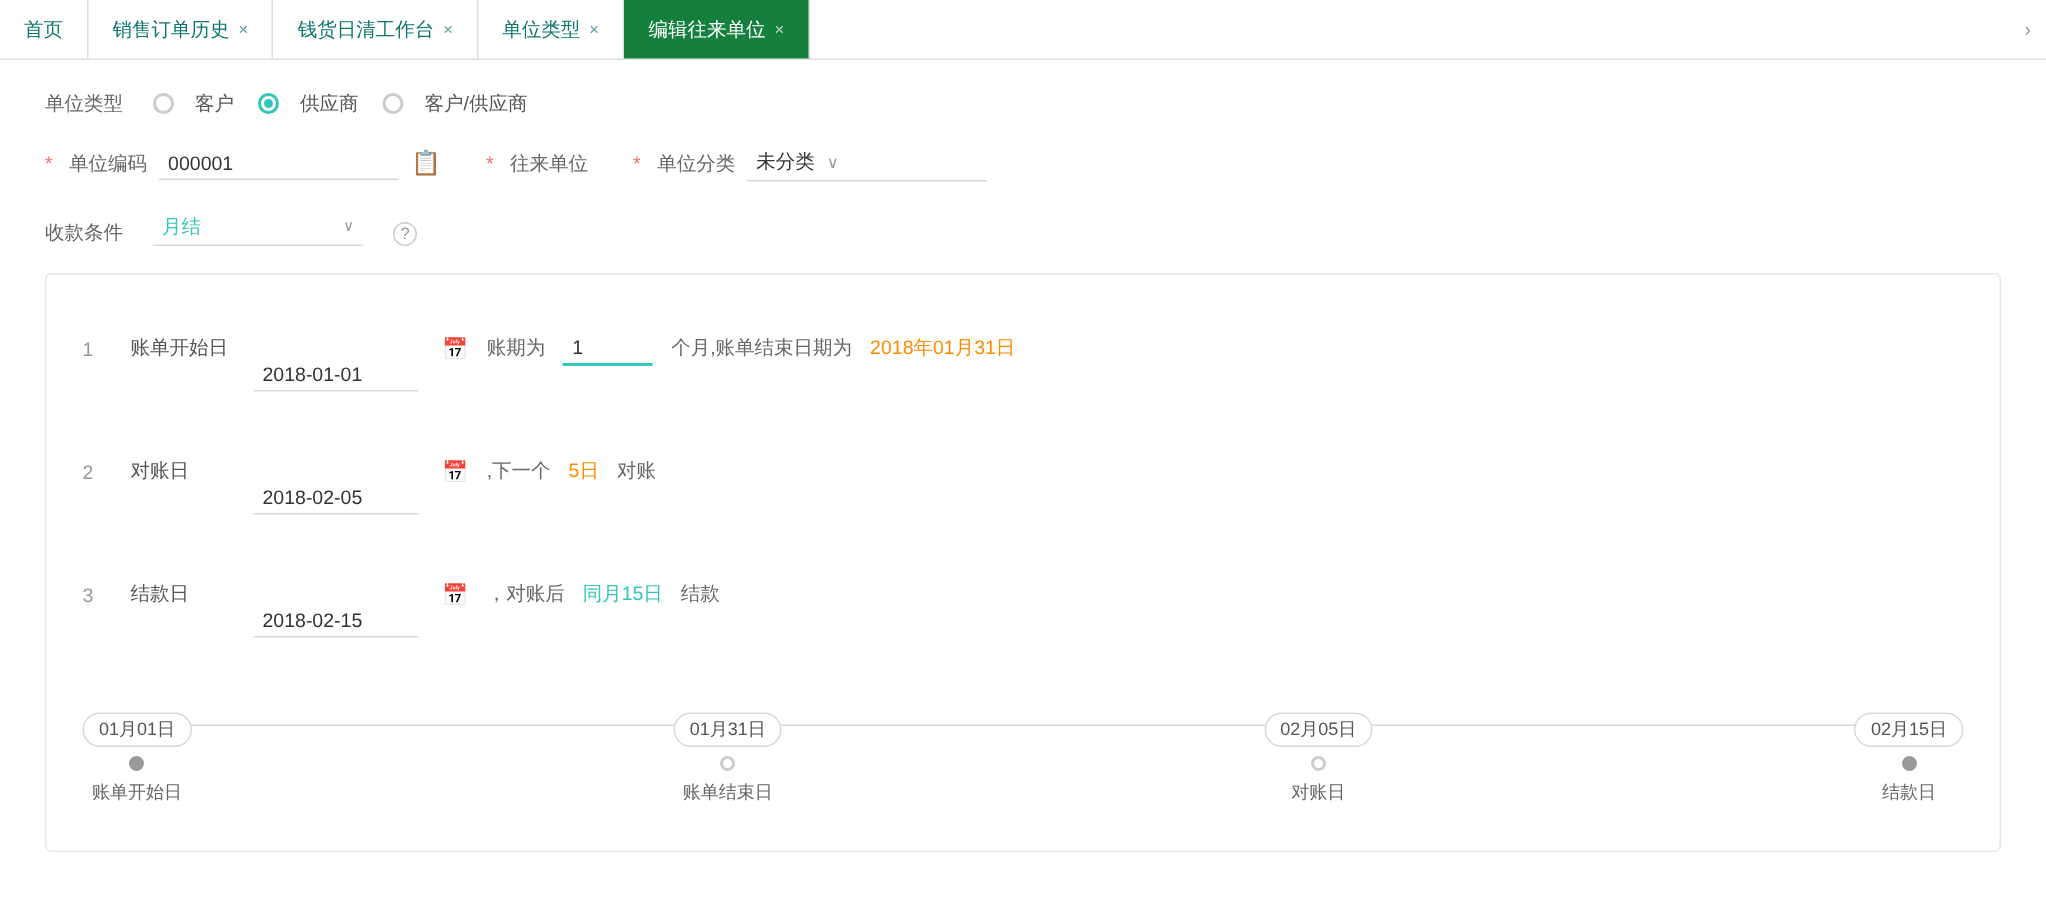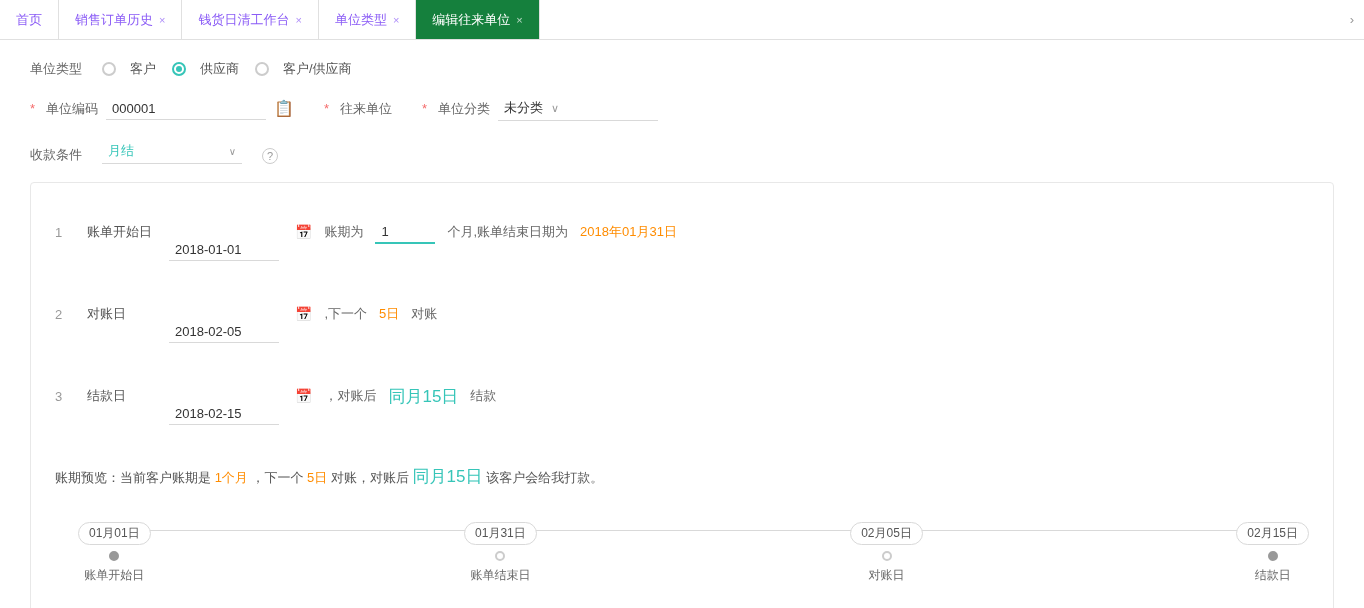--- a/index.html
+++ b/index.html
@@ -13,21 +13,21 @@
       align-items: stretch;
       height: 40px;
     }
     .tab-item {
       display: flex;
       align-items: center;
       padding: 0 16px;
       cursor: pointer;
       border-right: 1px solid #e0e0e0;
       font-size: 13px;
-      color: #8b5cf6;
+      color: #0f766e;
       white-space: nowrap;
       gap: 6px;
     }
     .tab-item:first-child { border-left: none; }
     .tab-item.active {
       background: #15803d;
       color: #fff;
     }
     .tab-close {
       font-size: 11px;
@@ -181,40 +181,39 @@
       border: none;
       border-bottom: 2px solid #36c5b8;
       outline: none;
       padding: 3px 6px;
       font-size: 13px;
       color: #333;
       width: 60px;
       background: transparent;
     }
     .orange-text { color: #ff8c00; font-size: 13px; }
-    .teal-text { color: #36c5b8; font-size: 17px; }
+    .teal-text { color: #36c5b8; font-size: 13px; }
     .gray-text { color: #666; font-size: 13px; }
 
     
     .preview-section {
       padding: 16px 0 0 0;
     }
     .preview-text {
       font-size: 13px;
       color: #555;
       margin-bottom: 24px;
     }
 
     
     .timeline-wrap {
       display: flex;
       align-items: center;
       padding: 10px 0;
       position: relative;
-      margin-left: 23px;
     }
     .timeline-line {
       position: absolute;
       top: 18px;
       left: 30px;
       right: 30px;
       height: 1px;
       background: #d9d9d9;
     }
     .timeline-items {
@@ -397,29 +396,20 @@
       <span class="row-num">3</span>
       <span class="row-label">结款日</span>
       <input class="date-input" type="text" value="2018-02-15" style="">
       <span class="cal-icon">📅</span>
       <span class="gray-text">，对账后</span>
       <span class="teal-text">同月15日</span>
       <span class="gray-text">结款</span>
     </div>
 
     <div class="preview-section">
-      <div class="preview-text">
-        <span>账期预览：当前客户账期是</span>
-        <span class="orange-text">1个月</span>
-        <span>，下一个</span>
-        <span class="orange-text">5日</span>
-        <span>对账，对账后</span>
-        <span class="teal-text">同月15日</span>
-        <span> 该客户会给我打款。</span>
-      </div>
 
       <div class="timeline-wrap">
         <div class="timeline-line"></div>
         <div class="timeline-items" id="timeline-items">
             <div class="timeline-node">
               <div class="timeline-badge">01月01日</div>
               <div class="timeline-dot end-dot"></div>
               <div class="timeline-sub-label">账单开始日</div>
             </div>
             <div class="timeline-node">

